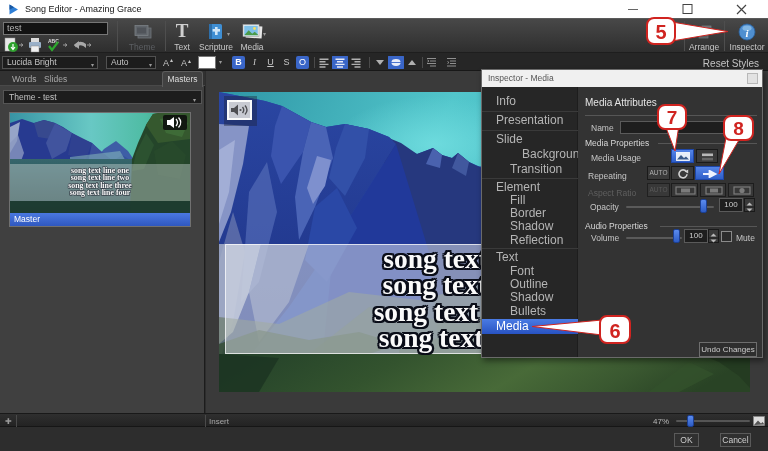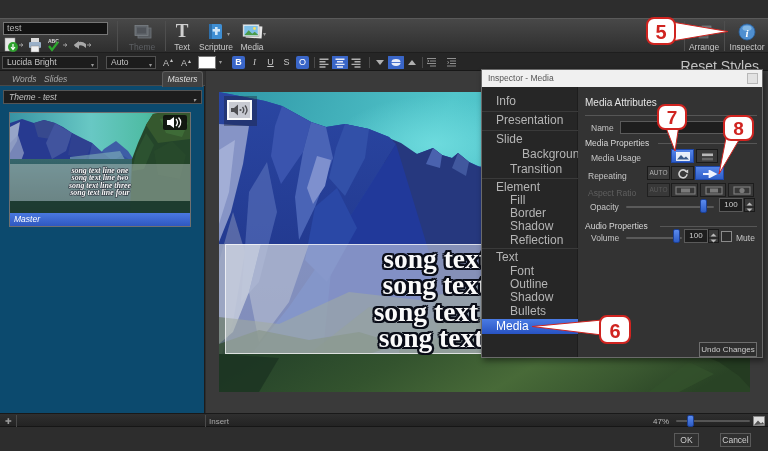--- a/index.html
+++ b/index.html
@@ -27,22 +27,22 @@
   background:#262626; border-bottom:1px solid #181818; }
 .fsel { position:absolute; top:3px; height:13px; background:#1c1c1c; border:1px solid #515151;
   color:#c4c4c4; font-size:8.5px; line-height:11px; padding-left:4px; }
 .fsel .ca { position:absolute; right:3px; top:3px; font-size:6px; color:#999; }
 .fbtn { position:absolute; top:3px; width:13px; height:13px; border-radius:2px;
   color:#c8c8c8; font-size:9px; text-align:center; line-height:13px; }
 .fbtn.on { background:#3a66c8; color:#fff; }
 .fsep { position:absolute; top:4px; width:1px; height:11px; background:#4a4a4a; }
 
 
-#leftpanel { position:absolute; left:0; top:71px; width:205px; height:342px; background:#0c4a6e;
-  border-right:1px solid #1c1c1c;font-style:italic; }
+#leftpanel { position:absolute; left:0; top:71px; width:205px; height:342px; background:#404040;
+  border-right:1px solid #1c1c1c; }
 #mainarea { position:absolute; left:206px; top:71px; width:562px; height:342px; background:#3a3a3a; }
 
 
 #statusbar { position:absolute; left:0; top:413px; width:768px; height:14px;
   background:linear-gradient(#2f2f2f,#232323); border-top:1px solid #191919; border-bottom:1px solid #161616; }
 #footer { position:absolute; left:0; top:427px; width:768px; height:24px; background:#2d2d2d; }
 .footbtn { position:absolute; top:6px; height:14px; background:#303030; border:1px solid #5a5a5a;
   color:#ccc; font-size:8.5px; text-align:center; line-height:12px; }
 
 
@@ -62,20 +62,34 @@
 .ivalbox { position:absolute; width:24px; height:14px; background:#1e1e1e; border:1px solid #5a5a5a;
   color:#ccc; font-size:8px; text-align:center; line-height:12px; }
 .ispin { position:absolute; width:11px; height:14px; background:#3a3a3a; border:1px solid #1a1a1a; }
 .itrack { position:absolute; height:2px; background:#5a5a5a; border-radius:1px; }
 .ihandle { position:absolute; width:7px; height:14px; background:linear-gradient(#5b8bee,#2d5cc4);
   border:1px solid #1c3f92; border-radius:2px; }
 </style>
 </head>
 <body>
 <div id="app">
+  <div id="titlebar">
+    <svg class="abs" style="left:8px;top:4px" width="11" height="11" viewBox="0 0 11 11">
+      <polygon points="1.5,0.5 10,5.5 1.5,10.5" fill="#2f7fd6"></polygon>
+      <polygon points="1.5,0.5 6,3.2 1.5,5.8" fill="#1a57a0"></polygon>
+    </svg>
+    <div class="ttl">Song Editor - Amazing Grace</div>
+    <div id="winbtns">
+      <svg class="abs" style="left:620px;top:0" width="148" height="18" viewBox="0 0 148 18">
+        <line x1="8" y1="9.5" x2="18" y2="9.5" stroke="#666" stroke-width="1"></line>
+        <rect x="63" y="4.5" width="9" height="9" fill="none" stroke="#444" stroke-width="1"></rect>
+        <path d="M117 5 L126 14 M126 5 L117 14" stroke="#444" stroke-width="1.2"></path>
+      </svg>
+    </div>
+  </div>
   <div id="toolbar">
     <div id="tb-input">test</div>
 
     <svg class="abs" style="left:4px;top:18px" width="110" height="16" viewBox="0 0 110 16">
 
       <rect x="1" y="1" width="10" height="13" fill="#e8e8e8" stroke="#999" stroke-width="0.5"></rect>
       <circle cx="9" cy="10" r="5" fill="#2ca02c"></circle>
       <path d="M9 7 L9 12 M7 10 L9 12.5 L11 10" stroke="#fff" stroke-width="1.2" fill="none"></path>
       <path d="M15 6 l4 0 M17 4.5 l2 1.5 l-2 1.5" stroke="#999" stroke-width="1" fill="none" transform="translate(0,2)"></path>
 
@@ -191,21 +205,21 @@
     <svg class="abs" style="left:426px;top:3px" width="36" height="13" viewBox="0 0 36 13">
       <g stroke="#909090" stroke-width="1">
           <path d="M1 2.5h9M4 5h6M1 7.5h9M4 10h6"></path>
           <path d="M1.5 4 l1.5 1 l-1.5 1" fill="none"></path>
         </g>
       <g stroke="#909090" stroke-width="1">
           <path d="M21 2.5h9M24 5h6M24 7.5h6M21 10h9"></path>
           <path d="M21.5 7.5 l1.5 -1 l-1.5 -1" fill="none"></path>
         </g>
     </svg>
-    <div class="abs" style="right:9px;top:5px;font-size:14px;color:#c4c4c4">Reset Styles</div>
+    <div class="abs" style="right:9px;top:5px;font-size:10px;color:#c4c4c4">Reset Styles</div>
   </div>
   <div id="leftpanel">
 
     <div class="abs" style="left:0;top:0;width:205px;height:15px;background:#313131;border-bottom:1px solid #494949"></div>
     <div class="abs" style="left:12px;top:3px;font-size:8.5px;color:#a8a8a8">Words</div>
     <div class="abs" style="left:44px;top:3px;font-size:8.5px;color:#a8a8a8">Slides</div>
     <div class="abs" style="left:162px;top:0;width:41px;height:16px;background:#414141;border:1px solid #5c5c5c;border-bottom:none;border-radius:3px 3px 0 0;color:#dcdcdc;font-size:8.5px;text-align:center;line-height:15px">Masters</div>
 
     <div class="abs" style="left:3px;top:19px;width:199px;height:14px;background:#1d1d1d;border:1px solid #555;color:#c4c4c4;font-size:8.5px;line-height:12px;padding-left:5px">Theme - test
       <span class="abs" style="right:5px;top:3px;font-size:6px;color:#999">▾</span></div>

